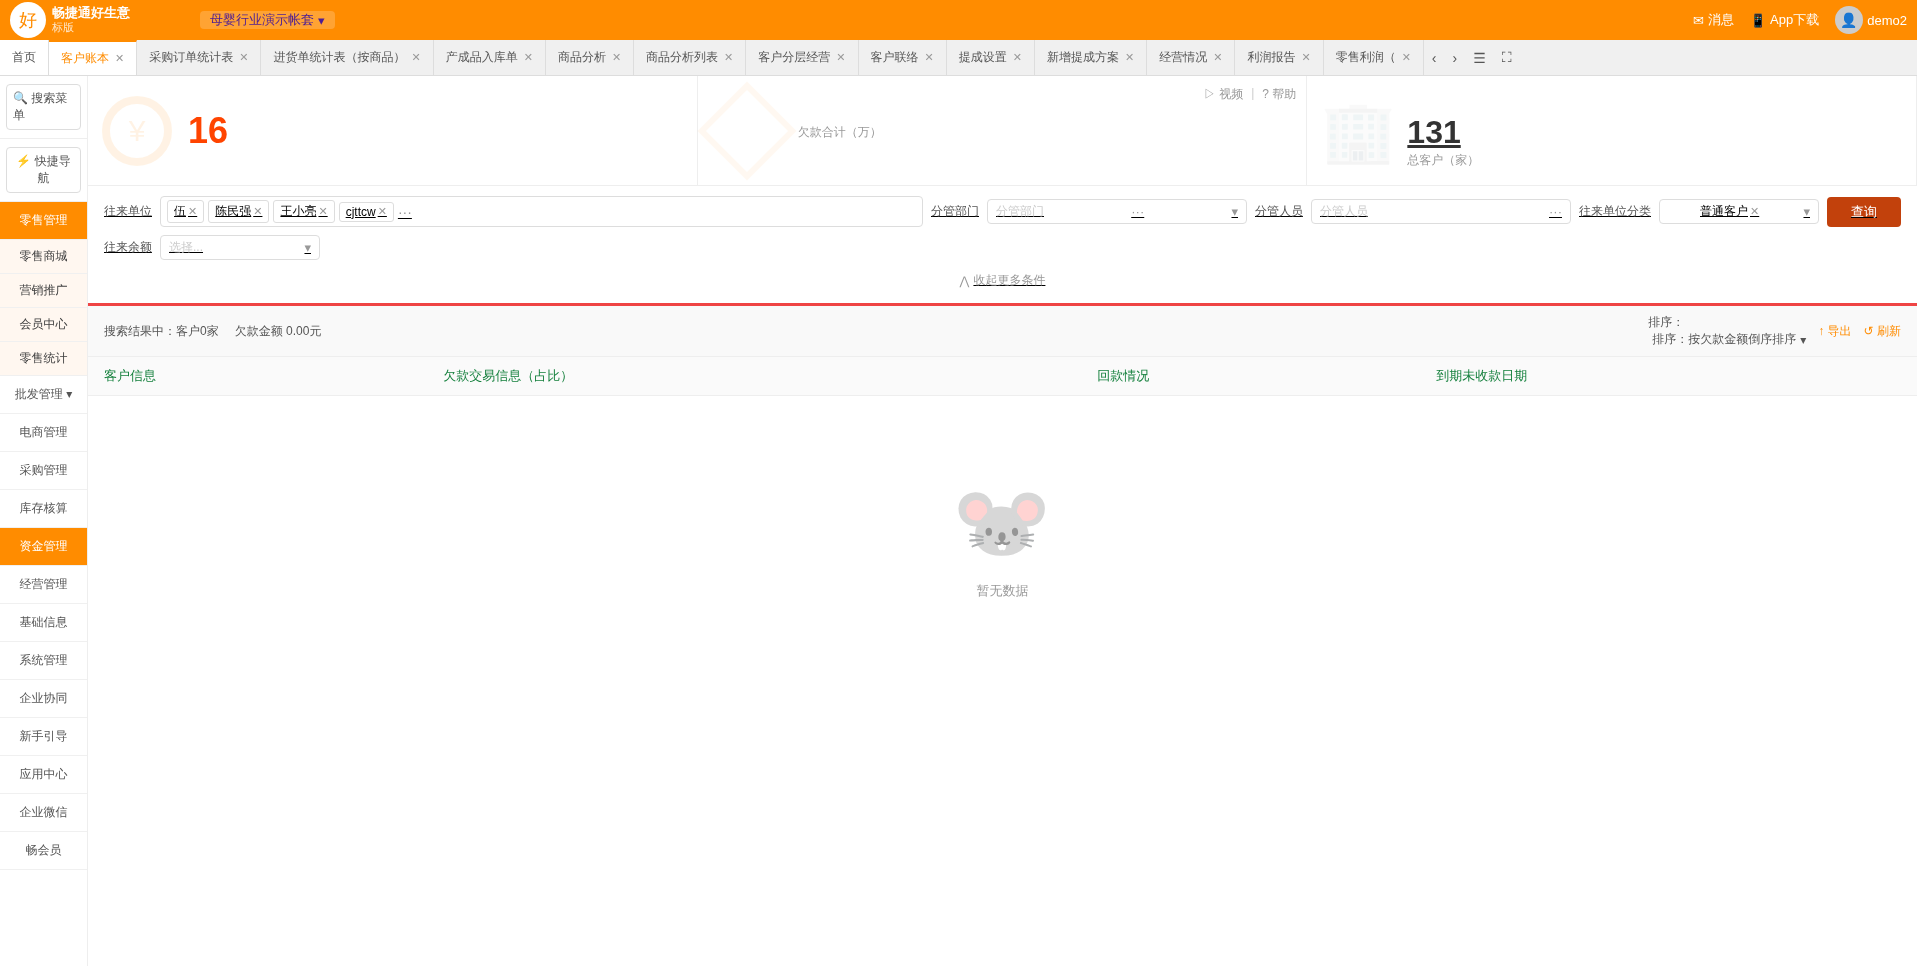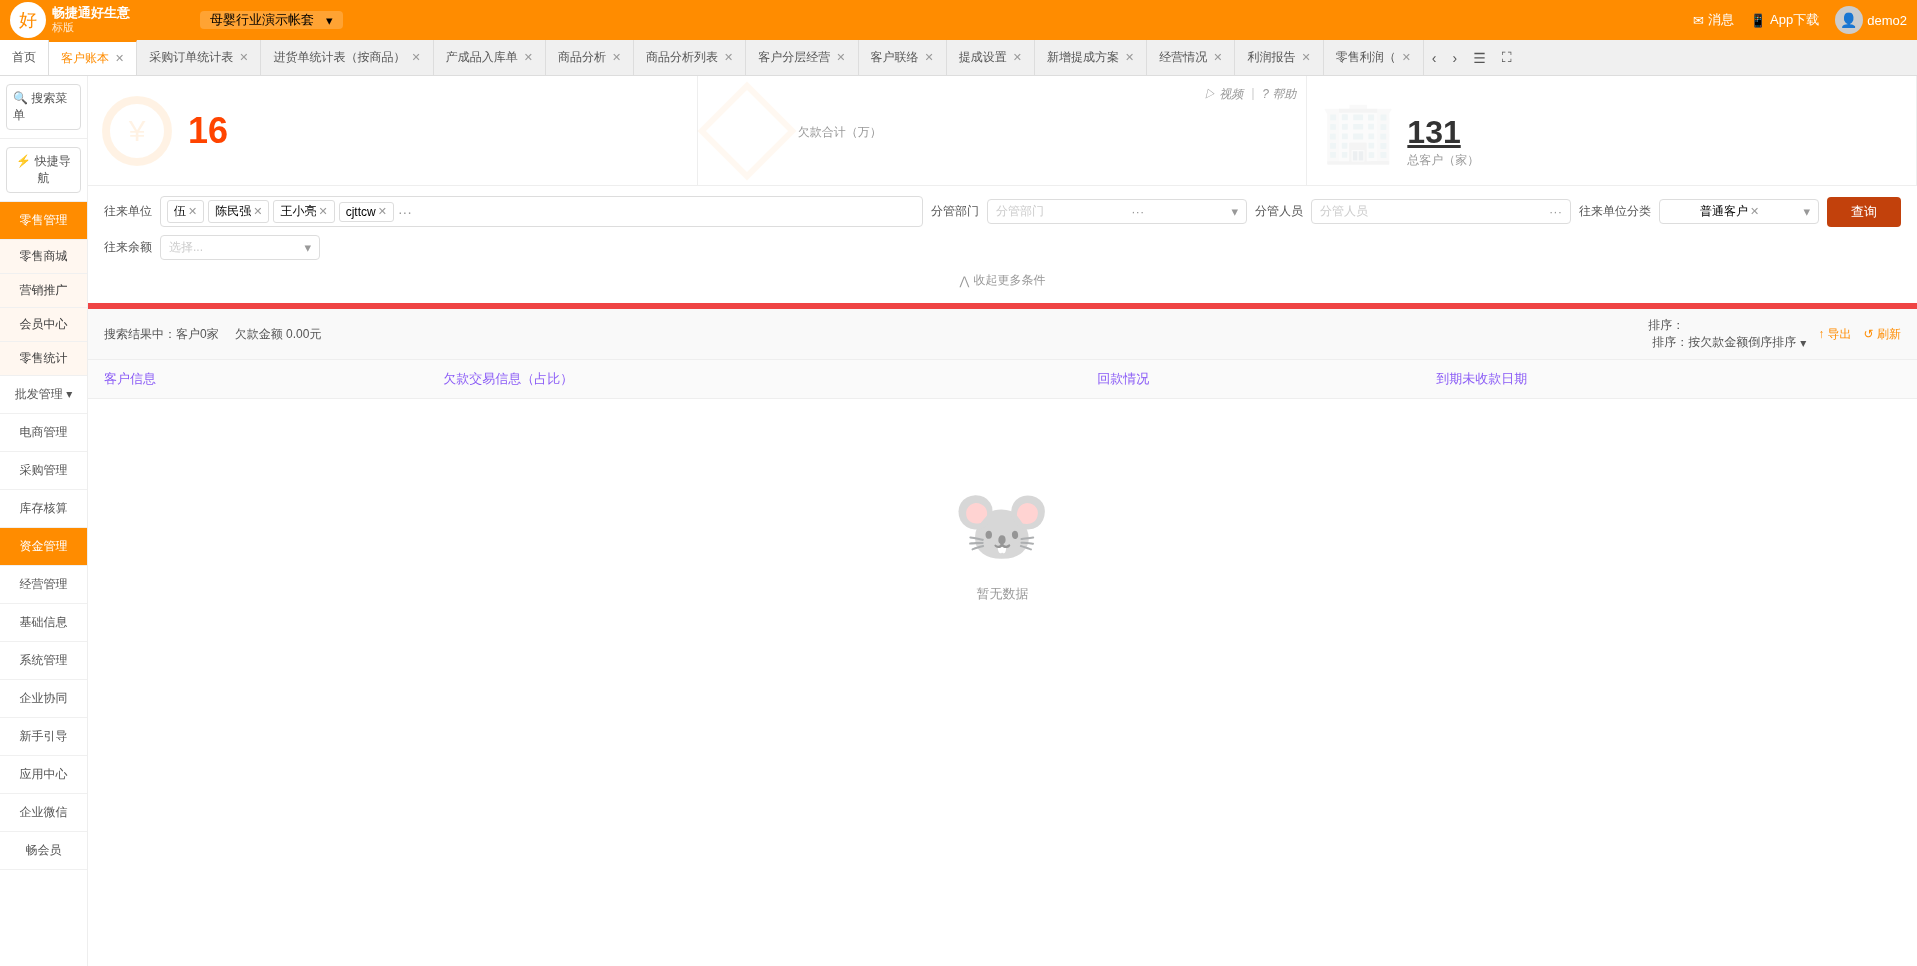--- a/index.html
+++ b/index.html
@@ -12,21 +12,21 @@
     .main-layout { display: flex; flex: 1; overflow: hidden; }
     .sidebar { width: 88px; background: #fff; border-right: 1px solid #eee; display: flex; flex-direction: column; flex-shrink: 0; overflow-y: auto; }
     .content-area { flex: 1; overflow: auto; background: #fff; }
 
     
     .logo-area { display: flex; align-items: center; gap: 6px; min-width: 180px; }
     .logo-icon { width: 36px; height: 36px; background: #fff; border-radius: 50%; display: flex; align-items: center; justify-content: center; }
     .logo-icon span { font-size: 18px; color: #ff8c00; }
     .logo-text { font-size: 13px; font-weight: bold; color: white; line-height: 1.2; }
     .logo-sub { font-size: 11px; color: rgba(255,255,255,0.8); }
-    .org-selector { display: flex; align-items: center; gap: 12px; background: rgba(255,255,255,0.2); border-radius: 4px; padding: 0 10px; cursor: pointer; color: #000000; font-size: 13px; margin-left: 10px; }
+    .org-selector { display: flex; align-items: center; gap: 4px; background: rgba(255,255,255,0.2); border-radius: 4px; padding: 0 10px; cursor: pointer; color: #4c1d95; font-size: 13px; margin-left: 10px; }
     .top-actions { margin-left: auto; display: flex; align-items: center; gap: 16px; color: white; font-size: 13px; }
     .top-action-item { display: flex; align-items: center; gap: 4px; cursor: pointer; }
     .avatar { width: 28px; height: 28px; border-radius: 50%; background: #ccc; display: flex; align-items: center; justify-content: center; overflow: hidden; }
 
     
     .tab-item { display: flex; align-items: center; padding: 0 12px; height: 36px; border-right: 1px solid #ddd; cursor: pointer; white-space: nowrap; font-size: 12px; color: #555; background: #f0f0f0; flex-shrink: 0; }
     .tab-item.active { background: #fff; color: #ff8c00; border-top: 2px solid #ff8c00; }
     .tab-item .tab-close { margin-left: 6px; color: #999; font-size: 11px; }
     .tab-item.home { background: #fff; }
     .tab-nav-btn { padding: 0 8px; height: 36px; display: flex; align-items: center; cursor: pointer; color: #555; font-size: 14px; }
@@ -41,25 +41,25 @@
     .sidebar-sub { background: #fff7f0; }
     .sidebar-sub-item { padding: 8px 6px; font-size: 12px; cursor: pointer; color: #404040; border-bottom: 1px solid #f0f0f0; text-align: center; }
 
     
     .stats-row { display: flex; background: #fff; border-bottom: 1px solid #eee; padding: 0; }
     .stat-card { flex: 1; padding: 16px 20px; display: flex; flex-direction: column; justify-content: center; border-right: 1px solid #eee; position: relative; }
     .stat-value { font-size: 36px; font-weight: bold; color: #ff4400; line-height: 1; }
     .stat-value.negative { color: #ff4400; }
     .stat-value.bold-black { font-size: 32px; color: #333; font-weight: bold; text-decoration: underline; margin-top: 24px; }
     .stat-label { font-size: 12px; color: #999; margin-top: 4px; }
-    .video-help { position: absolute; right: 10px; top: 10px; display: flex; gap: 8px; font-size: 12px; color: #999; font-style: italic; }
+    .video-help { position: absolute; right: 10px; top: 10px; display: flex; gap: 8px; font-size: 12px; color: #999; }
     .video-help span { cursor: pointer; }
 
     
-    .filter-area { padding: 10px 16px; background: #fff; border-bottom: 6px solid #ef4444; }
+    .filter-area { padding: 10px 16px; background: #fff; border-bottom: 3px solid #ef4444; text-decoration: underline; }
     .filter-row { display: flex; align-items: center; flex-wrap: wrap; gap: 8px; margin-bottom: 8px; }
     .filter-label { font-size: 12px; color: #555; white-space: nowrap; }
     .filter-tag-container { display: flex; align-items: center; flex-wrap: wrap; gap: 4px; flex: 1; border: 1px solid #ddd; border-radius: 4px; padding: 3px 6px; min-height: 28px; }
     .filter-tag { display: flex; align-items: center; gap: 2px; background: #fff; border: 1px solid #ddd; border-radius: 3px; padding: 2px 6px; font-size: 12px; }
     .filter-tag .close-btn { cursor: pointer; color: #999; font-size: 11px; }
     .filter-more-btn { color: #999; cursor: pointer; font-size: 14px; }
     .filter-select-container { display: flex; align-items: center; border: 1px solid #ddd; border-radius: 4px; padding: 3px 8px; min-width: 180px; cursor: pointer; background: white; }
     .filter-select-container .arrow { margin-left: auto; color: #999; }
     .filter-select-wide { min-width: 260px; }
     .filter-dots { color: #999; cursor: pointer; }
@@ -68,21 +68,21 @@
 
     
     .results-bar { display: flex; align-items: center; padding: 8px 16px; background: #f9f9f9; border-bottom: 1px solid #eee; font-size: 12px; color: #555; }
     .results-bar .sort-label { margin-left: auto; }
     .results-bar .export-btn { margin-left: 12px; color: #ff8c00; cursor: pointer; }
     .results-bar .refresh-btn { margin-left: 12px; color: #ff8c00; cursor: pointer; }
     .sort-select { display: flex; align-items: center; gap: 4px; cursor: pointer; color: #555; }
 
     
     .data-table { width: 100%; border-collapse: collapse; }
-    .data-table th { padding: 10px 16px; text-align: left; font-size: 13px; color: #8b5cf6; font-weight: normal; border-bottom: 1px solid #eee; background: #fafafa; }
+    .data-table th { padding: 10px 16px; text-align: left; font-size: 13px; color: #15803d; font-weight: normal; border-bottom: 1px solid #eee; background: #fafafa; }
 
     
     .empty-state { display: flex; flex-direction: column; align-items: center; justify-content: center; padding: 80px 20px; }
     .empty-text { font-size: 13px; color: #999; }
   </style>
 </head>
 <body>
 
 <div class="app-container">
 

